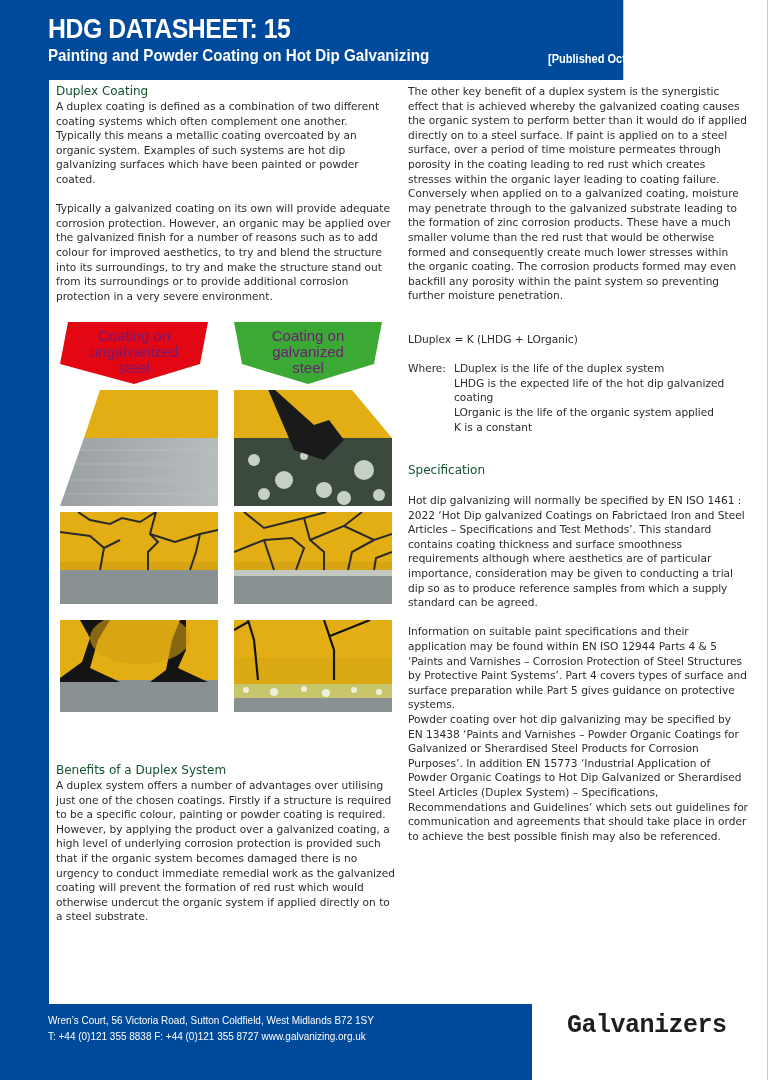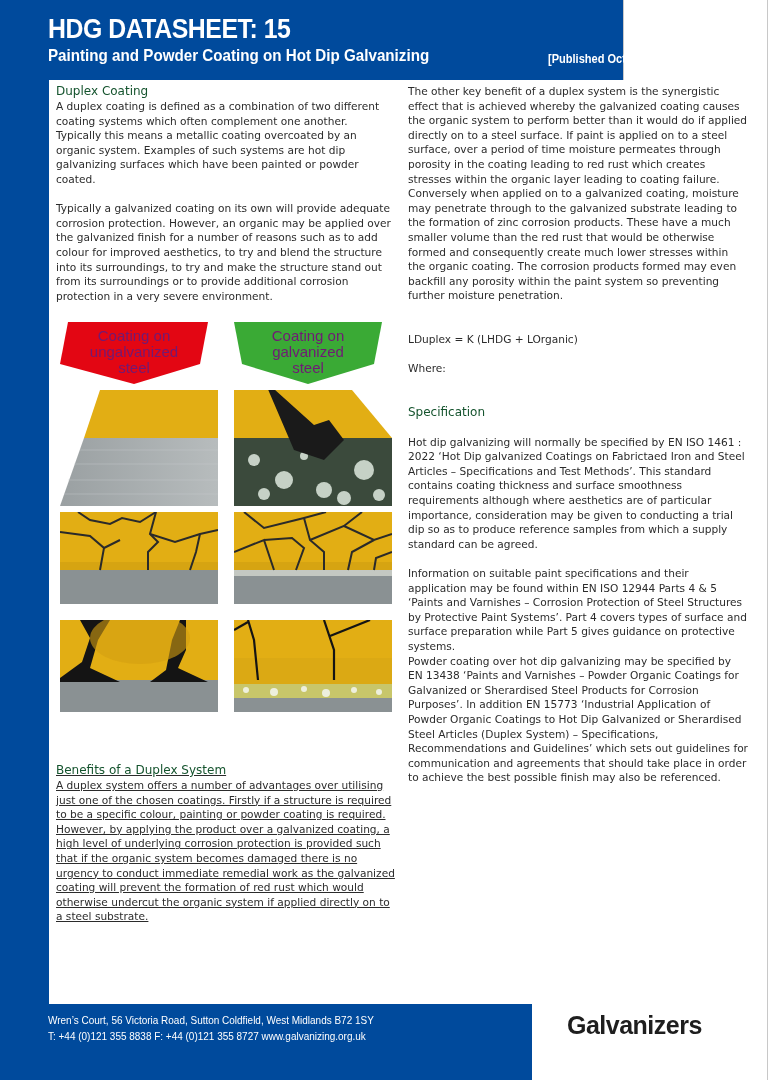--- a/index.html
+++ b/index.html
@@ -37,31 +37,31 @@
   #footer-block { position:absolute; left:0; top:1004px; width:532px; height:76px; }
   #address1, #address2 {
     position:absolute; left:48px; color:#fff;
     font-family:"Liberation Sans", sans-serif; font-size:10.5px; white-space:nowrap;
     transform:scaleX(0.95); transform-origin:left;
   }
   #address1 { top:1014px; }
   #address2 { top:1030px; }
   #logo {
     position:absolute; left:567px; top:1012px;
-    font-family:Liberation Sans, sans-serif; font-weight:bold; font-size:25px;
+    font-family:Liberation Mono, monospace; font-weight:bold; font-size:25px;
     line-height:27px; color:#1e1e1e; letter-spacing:-0.5px;
   }
   #right-border { position:absolute; left:767px; top:0; width:1px; height:1080px; background:#c8c8c8; }
 
   .col { position:absolute; font-size:10.6px; line-height:14.6px; color:#2b2b2b; }
   .col p { margin:0; }
   .col .gap { height:14.6px; }
   .col h2 { margin:0; font-size:12px; font-weight:normal; line-height:15px; color:#14532d; }
   #col-left { left:56px; top:84px; width:340px; }
-  #col-left-2 { left:56px; top:763px; width:340px;text-decoration:underline; }
+  #col-left-2 { left:56px; top:763px; width:340px; }
   #col-right { left:408px; top:84px; width:340px; }
 
   .where-row { display:flex; }
   .where-label { width:46px; flex:none; }
   .where-items { flex:1; }
 
   
   #figure { position:absolute; left:60px; top:322px; width:330px; height:400px; }
   .arrow { position:absolute; top:0; width:148px; height:62px; }
   .arrow-text {
@@ -205,20 +205,26 @@
 </div>
 
 <div id="col-right" class="col">
   <p>The other key benefit of a duplex system is the synergistic effect that is achieved whereby the galvanized coating causes the organic system to perform better than it would do if applied directly on to a steel surface. If paint is applied on to a steel surface, over a period of time moisture permeates through porosity in the coating leading to red rust which creates stresses within the organic layer leading to coating failure. Conversely when applied on to a galvanized coating, moisture may penetrate through to the galvanized substrate leading to the formation of zinc corrosion products. These have a much smaller volume than the red rust that would be otherwise formed and consequently create much lower stresses within the organic coating. The corrosion products formed may even backfill any porosity within the paint system so preventing further moisture penetration.</p>
   <div class="gap"></div>
   <div class="gap"></div>
   <p>LDuplex = K (LHDG + LOrganic)</p>
   <div class="gap"></div>
   <div class="where-row">
     <div class="where-label">Where:</div>
+    <div class="where-items">
+      <div>LDuplex is the life of the duplex system</div>
+      <div>LHDG is the expected life of the hot dip galvanized coating</div>
+      <div>LOrganic is the life of the organic system applied</div>
+      <div>K is a constant</div>
+    </div>
   </div>
   <div class="gap"></div>
   <div class="gap"></div>
   <h2>Specification</h2>
   <div class="gap"></div>
   <p>Hot dip galvanizing will normally be specified by EN ISO 1461 : 2022 ‘Hot Dip galvanized Coatings on Fabrictaed Iron and Steel Articles – Specifications and Test Methods’. This standard contains coating thickness and surface smoothness requirements although where aesthetics are of particular importance, consideration may be given to conducting a trial dip so as to produce reference samples from which a supply standard can be agreed.</p>
   <div class="gap"></div>
   <p>Information on suitable paint specifications and their application may be found within EN ISO 12944 Parts 4 &amp; 5 ‘Paints and Varnishes – Corrosion Protection of Steel Structures by Protective Paint Systems’. Part 4 covers types of surface and surface preparation while Part 5 gives guidance on protective systems.</p>
   <p>Powder coating over hot dip galvanizing may be specified by EN 13438 ‘Paints and Varnishes – Powder Organic Coatings for Galvanized or Sherardised Steel Products for Corrosion Purposes’. In addition EN 15773 ‘Industrial Application of Powder Organic Coatings to Hot Dip Galvanized or Sherardised Steel Articles (Duplex System) – Specifications, Recommendations and Guidelines’ which sets out guidelines for communication and agreements that should take place in order to achieve the best possible finish may also be referenced.</p>
 </div>

